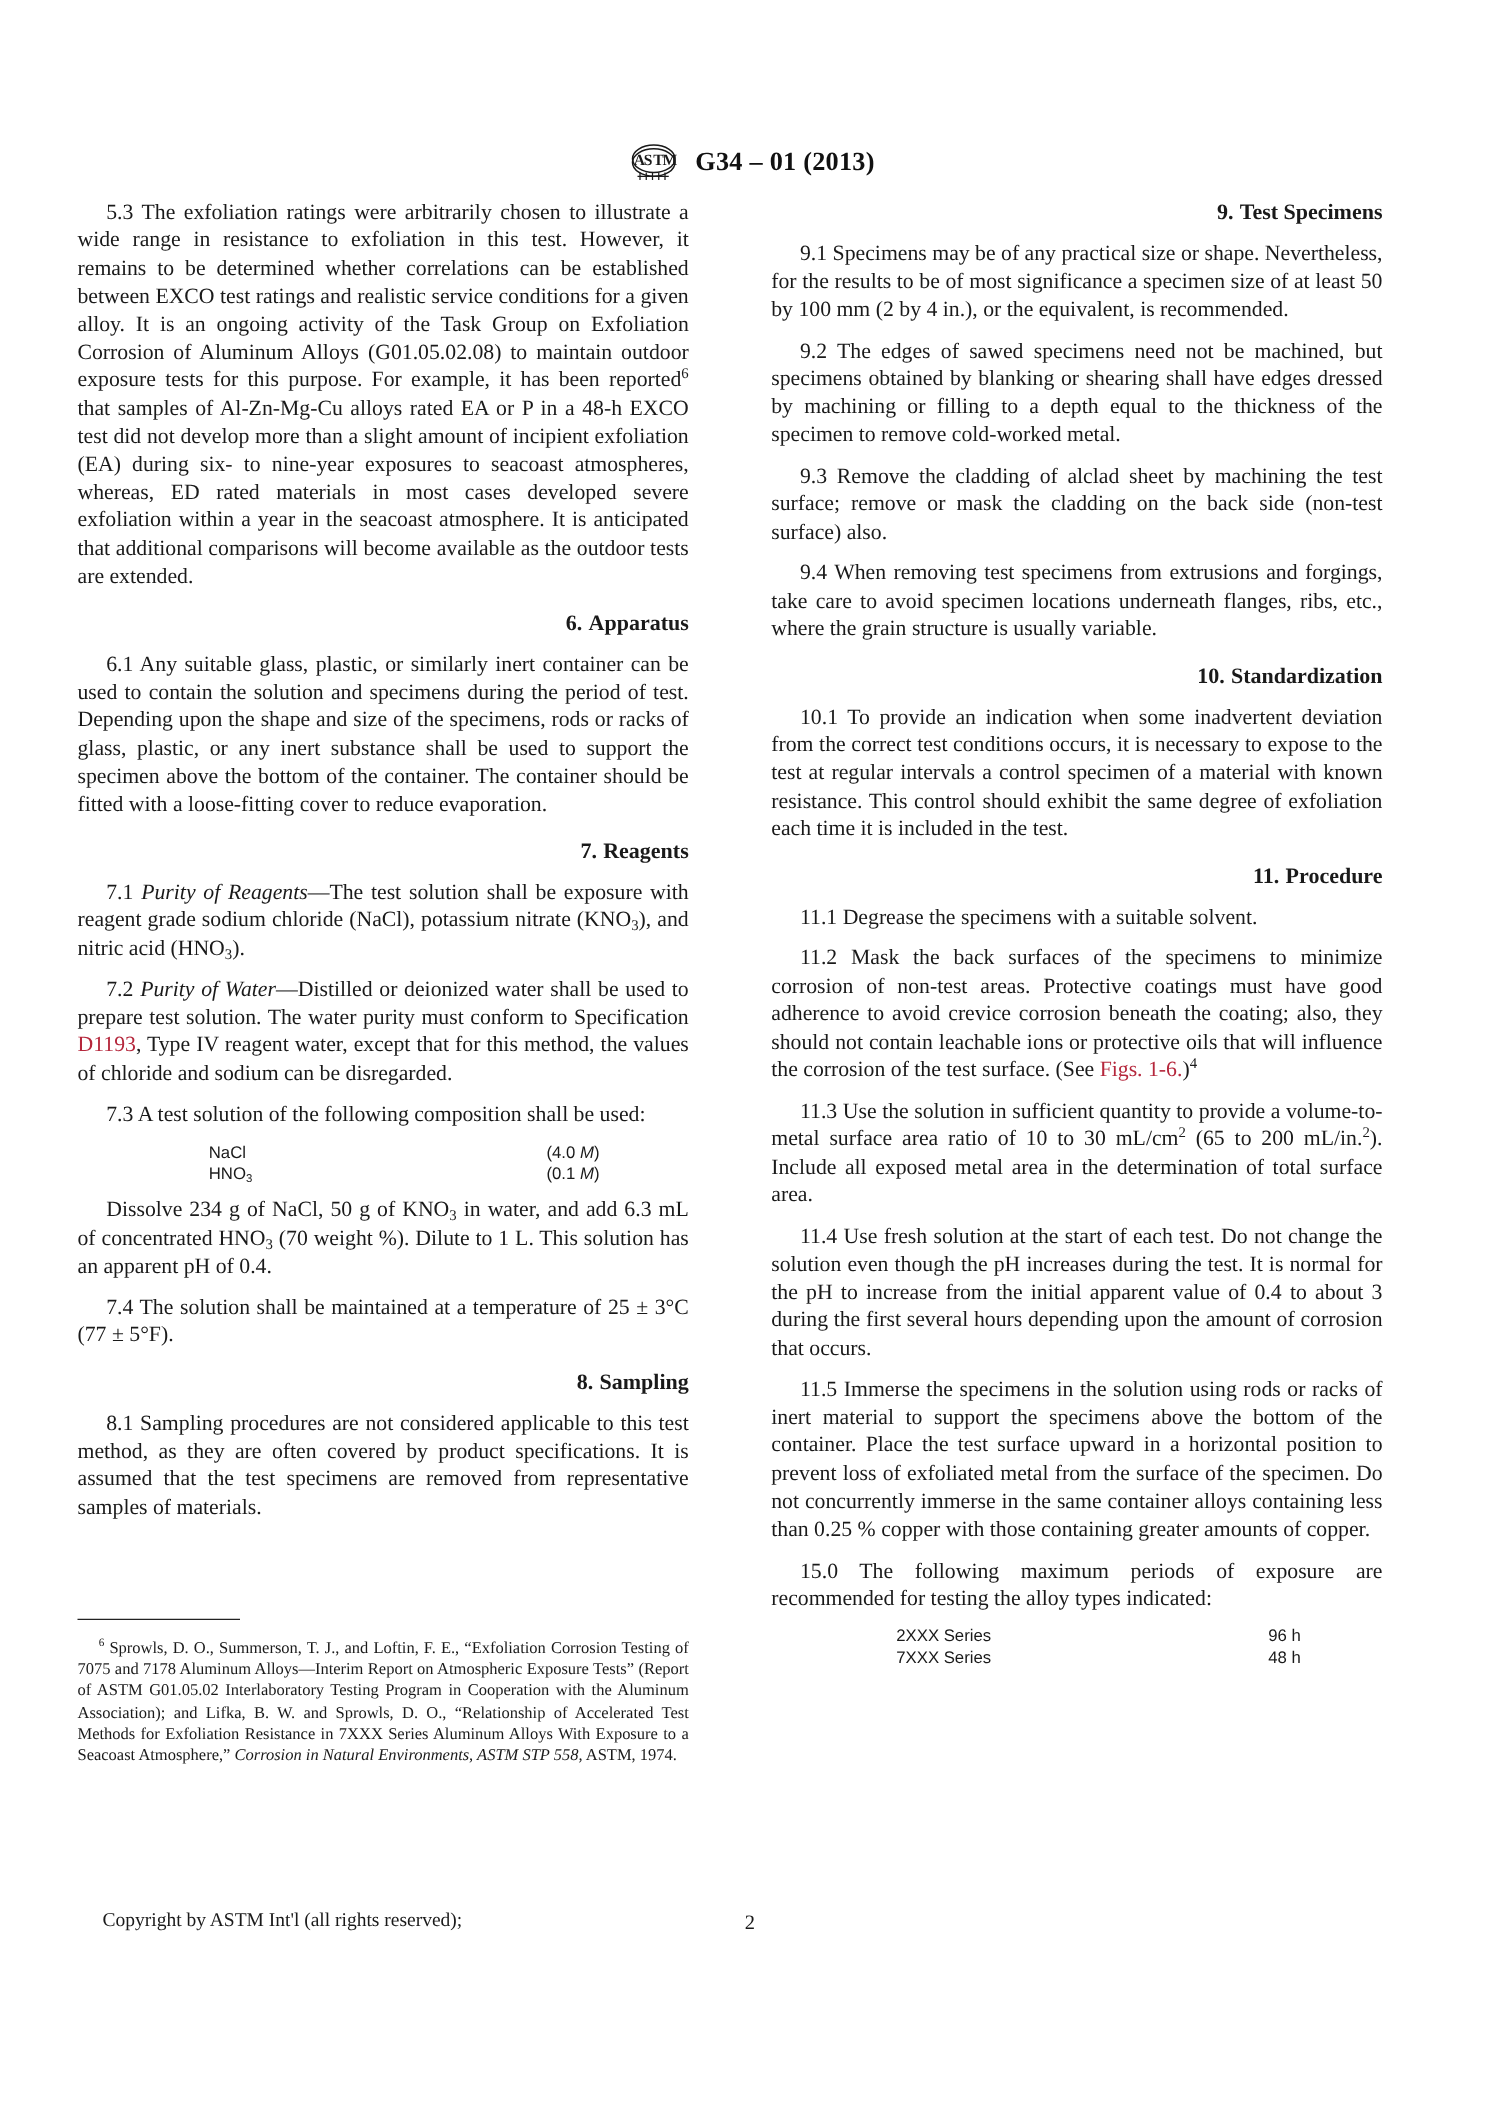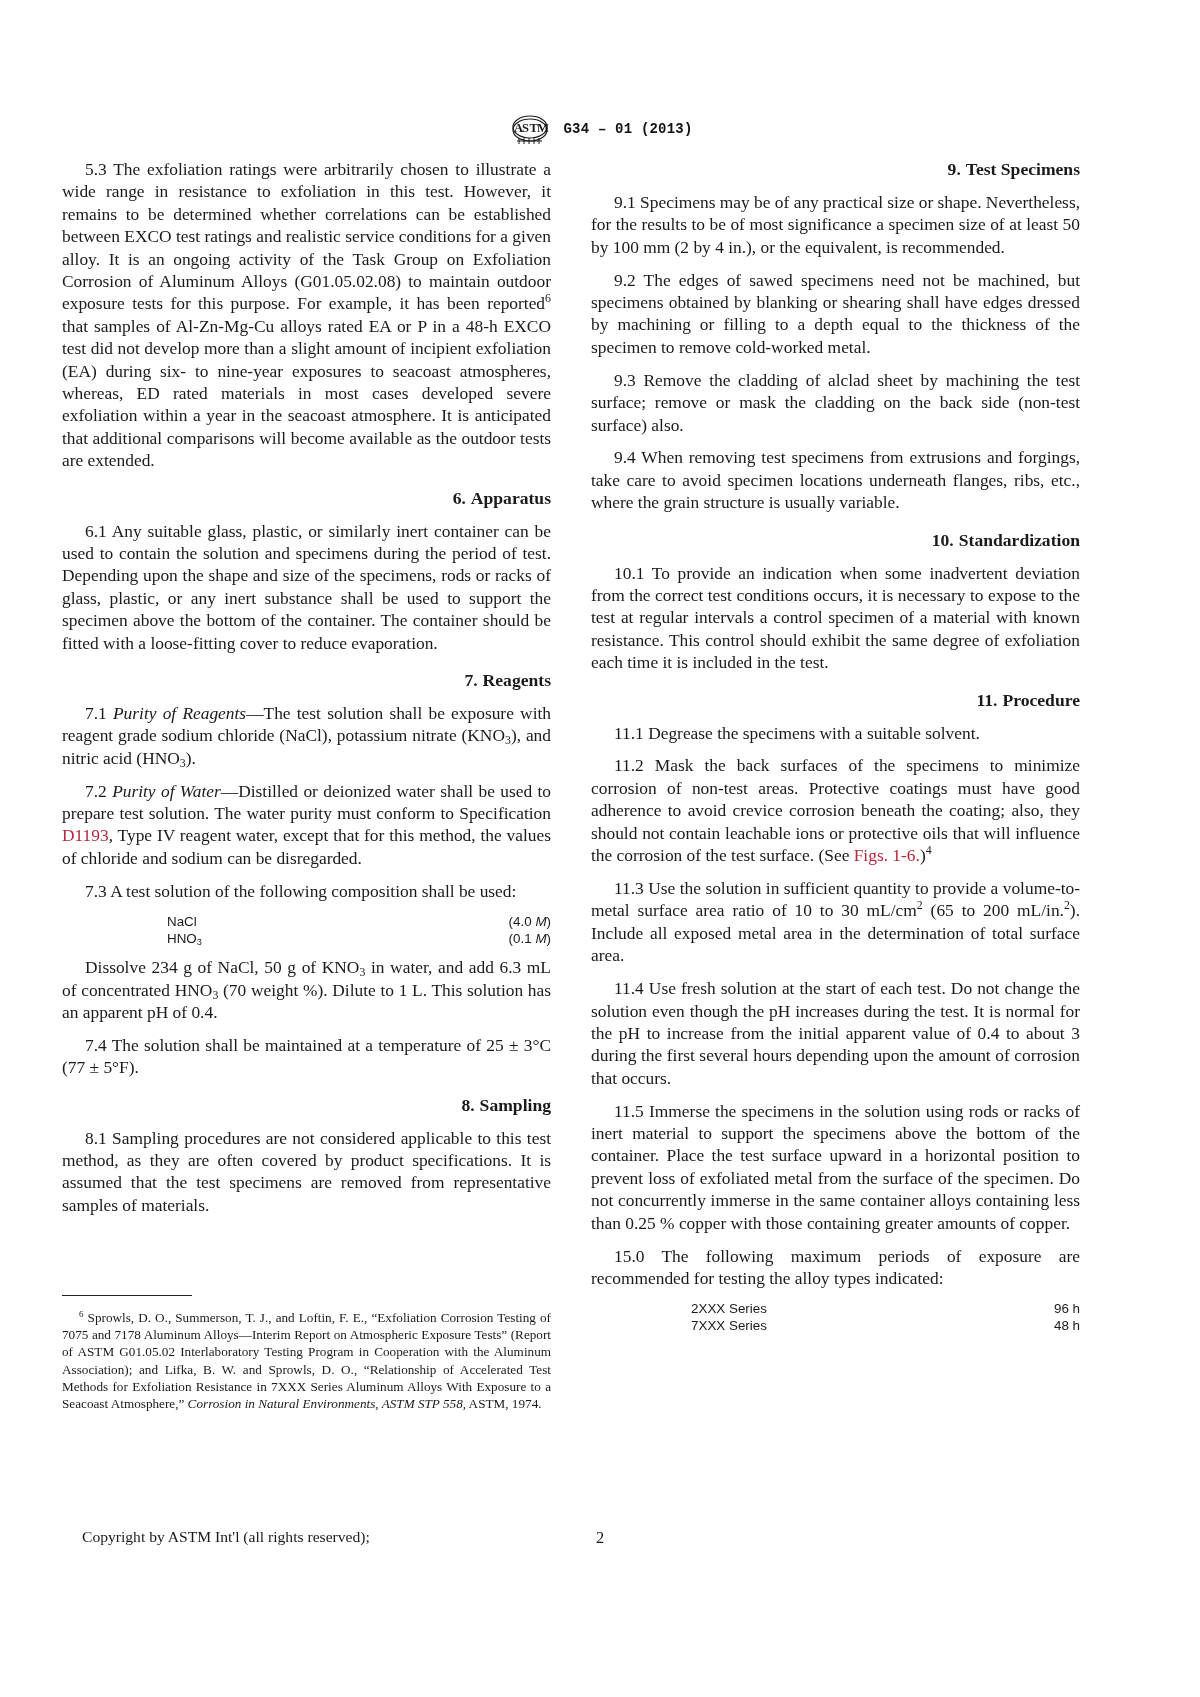--- a/index.html
+++ b/index.html
@@ -29,37 +29,37 @@
     justify-content: center;
     gap: 10px;
   }
   .astm-logo {
     width: 46px;
     height: 34px;
     flex: 0 0 auto;
     position: relative;
   }
   .doc-header-title {
-    font-family: Liberation Mono, monospace;
-    font-size: 14px;
+    font-family: Liberation Serif, serif;
+    font-size: 21px;
     font-weight: bold;
     letter-spacing: 0.2px;
     color: #111;
     white-space: nowrap;
   }
 
   
   .columns {
     position: absolute;
     top: 158px;
     left: 62px;
     width: 1076px;
     height: 1300px;
     display: flex;
-    gap: 40px;
+    gap: 66px;
   }
   .col {
     width: 489px;
     flex: 0 0 489px;
     position: relative;
   }
 
   p, .sec-head {
     margin: 0;
     font-size: 17.4px;
@@ -100,21 +100,21 @@
   .mini-table {
     font-family: "Liberation Sans", "DejaVu Sans", sans-serif;
     font-size: 13.4px;
     line-height: 17.2px;
     margin: 7px 0 9px 0;
     width: 100%;
     border-collapse: collapse;
   }
   .mini-table td { padding: 0; vertical-align: top; }
   .mini-table td.lbl { padding-left: 105px; white-space: nowrap; }
-  .mini-table td.val { padding-left: 0; text-align: right; white-space: nowrap; }
+  .mini-table td.val { padding-left: 0; text-align: left; white-space: nowrap; }
   .mini-table.exposure td.lbl { padding-left: 100px; }
   .mini-table.exposure td.val { padding-left: 160px; }
 
   
   .footnote-wrap {
     position: absolute;
     left: 0;
     top: 1137px;
     width: 489px;
   }

